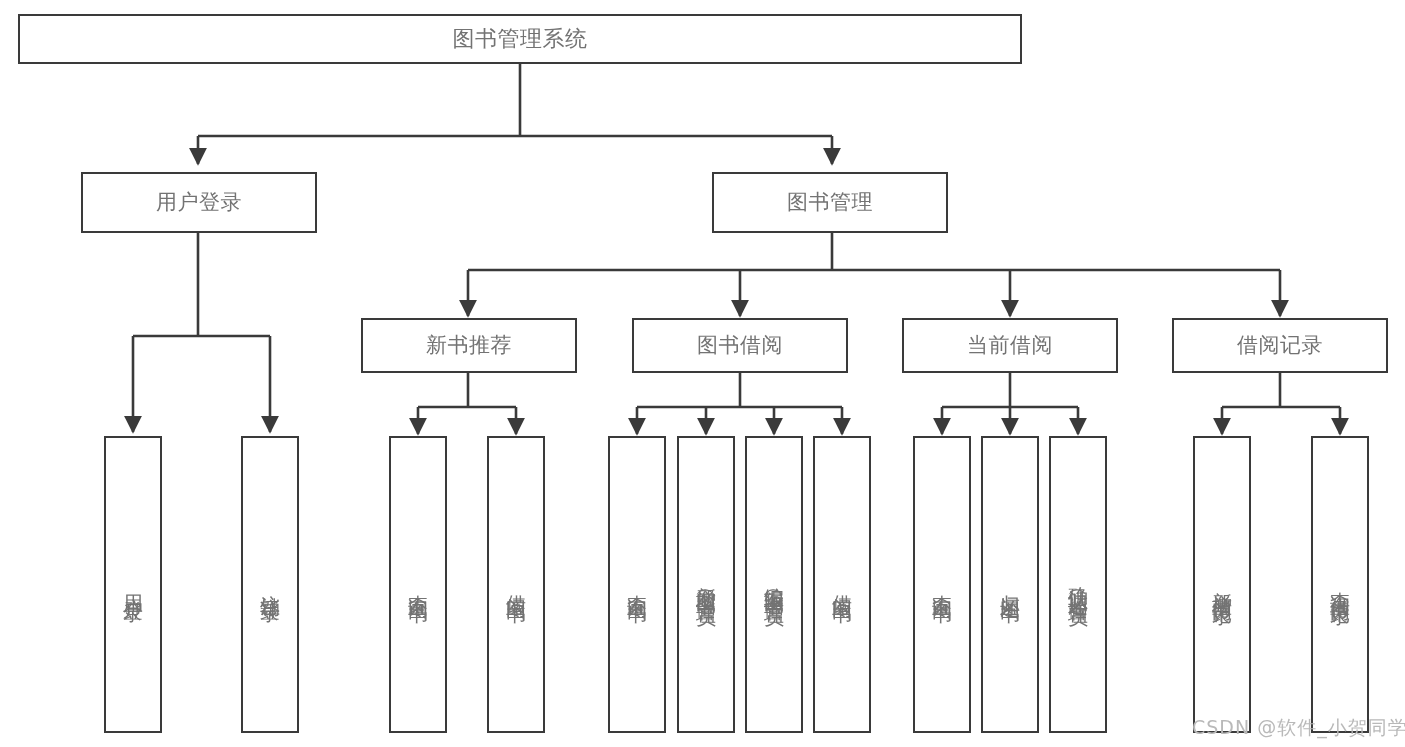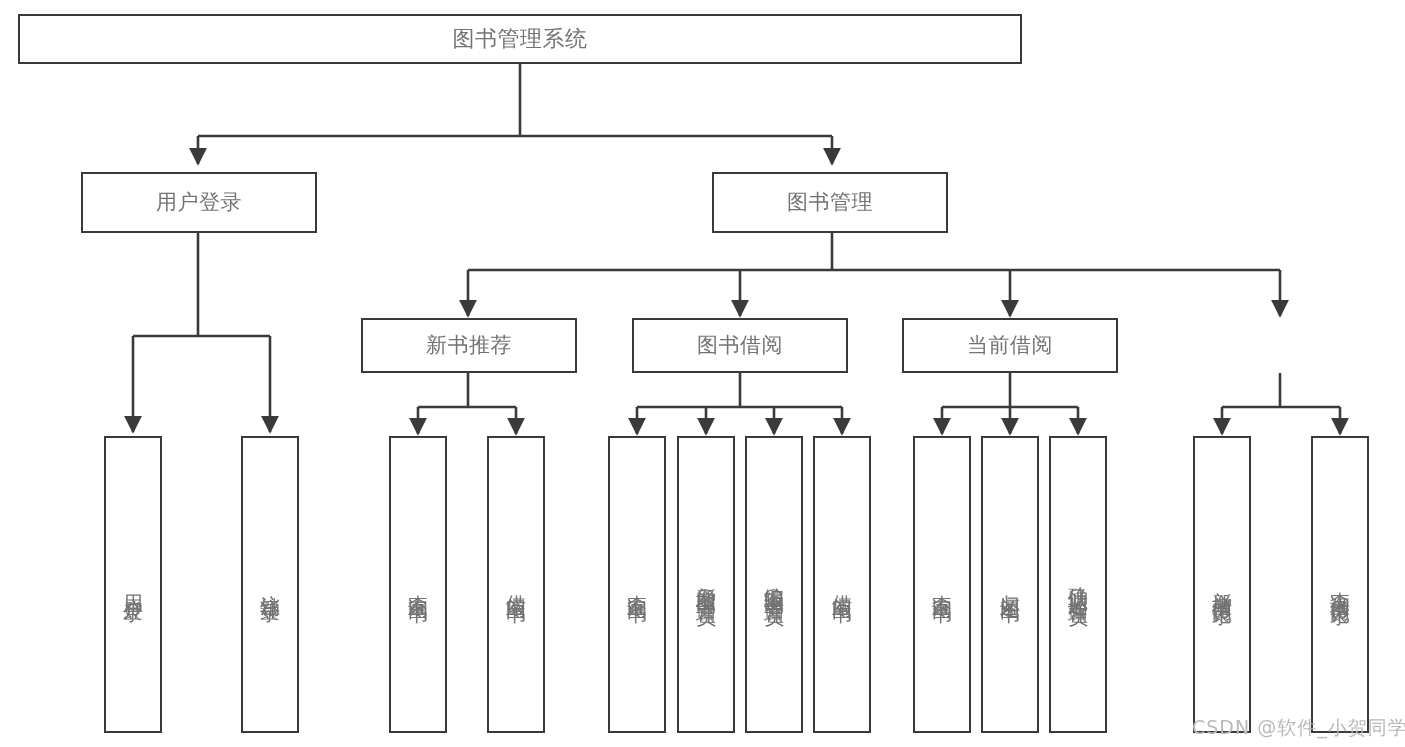--- a/index.html
+++ b/index.html
@@ -136,20 +136,23 @@
 
   <div class="node h" style="left:632px; top:318px; width:216px; height:55px;">
     <span>图书借阅</span>
   </div>
   <div class="node h" style="left:361px; top:318px; width:216px; height:55px;">
     <span>新书推荐</span>
   </div>
   <div class="node h" style="left:902px; top:318px; width:216px; height:55px;">
     <span>当前借阅</span>
   </div>
+  <div class="node h" style="left:1172px; top:318px; width:216px; height:55px;">
+    <span>借阅记录</span>
+  </div>
 
   <div class="node v" style="left:104px; top:436px; width:58px; height:297px;">
     <span class="vtext">用户登录</span>
   </div>
   <div class="node v" style="left:241px; top:436px; width:58px; height:297px;">
     <span class="vtext">注销登录</span>
   </div>
 
   <div class="node v" style="left:389px; top:436px; width:58px; height:297px;">
     <span class="vtext">查询图书</span>

